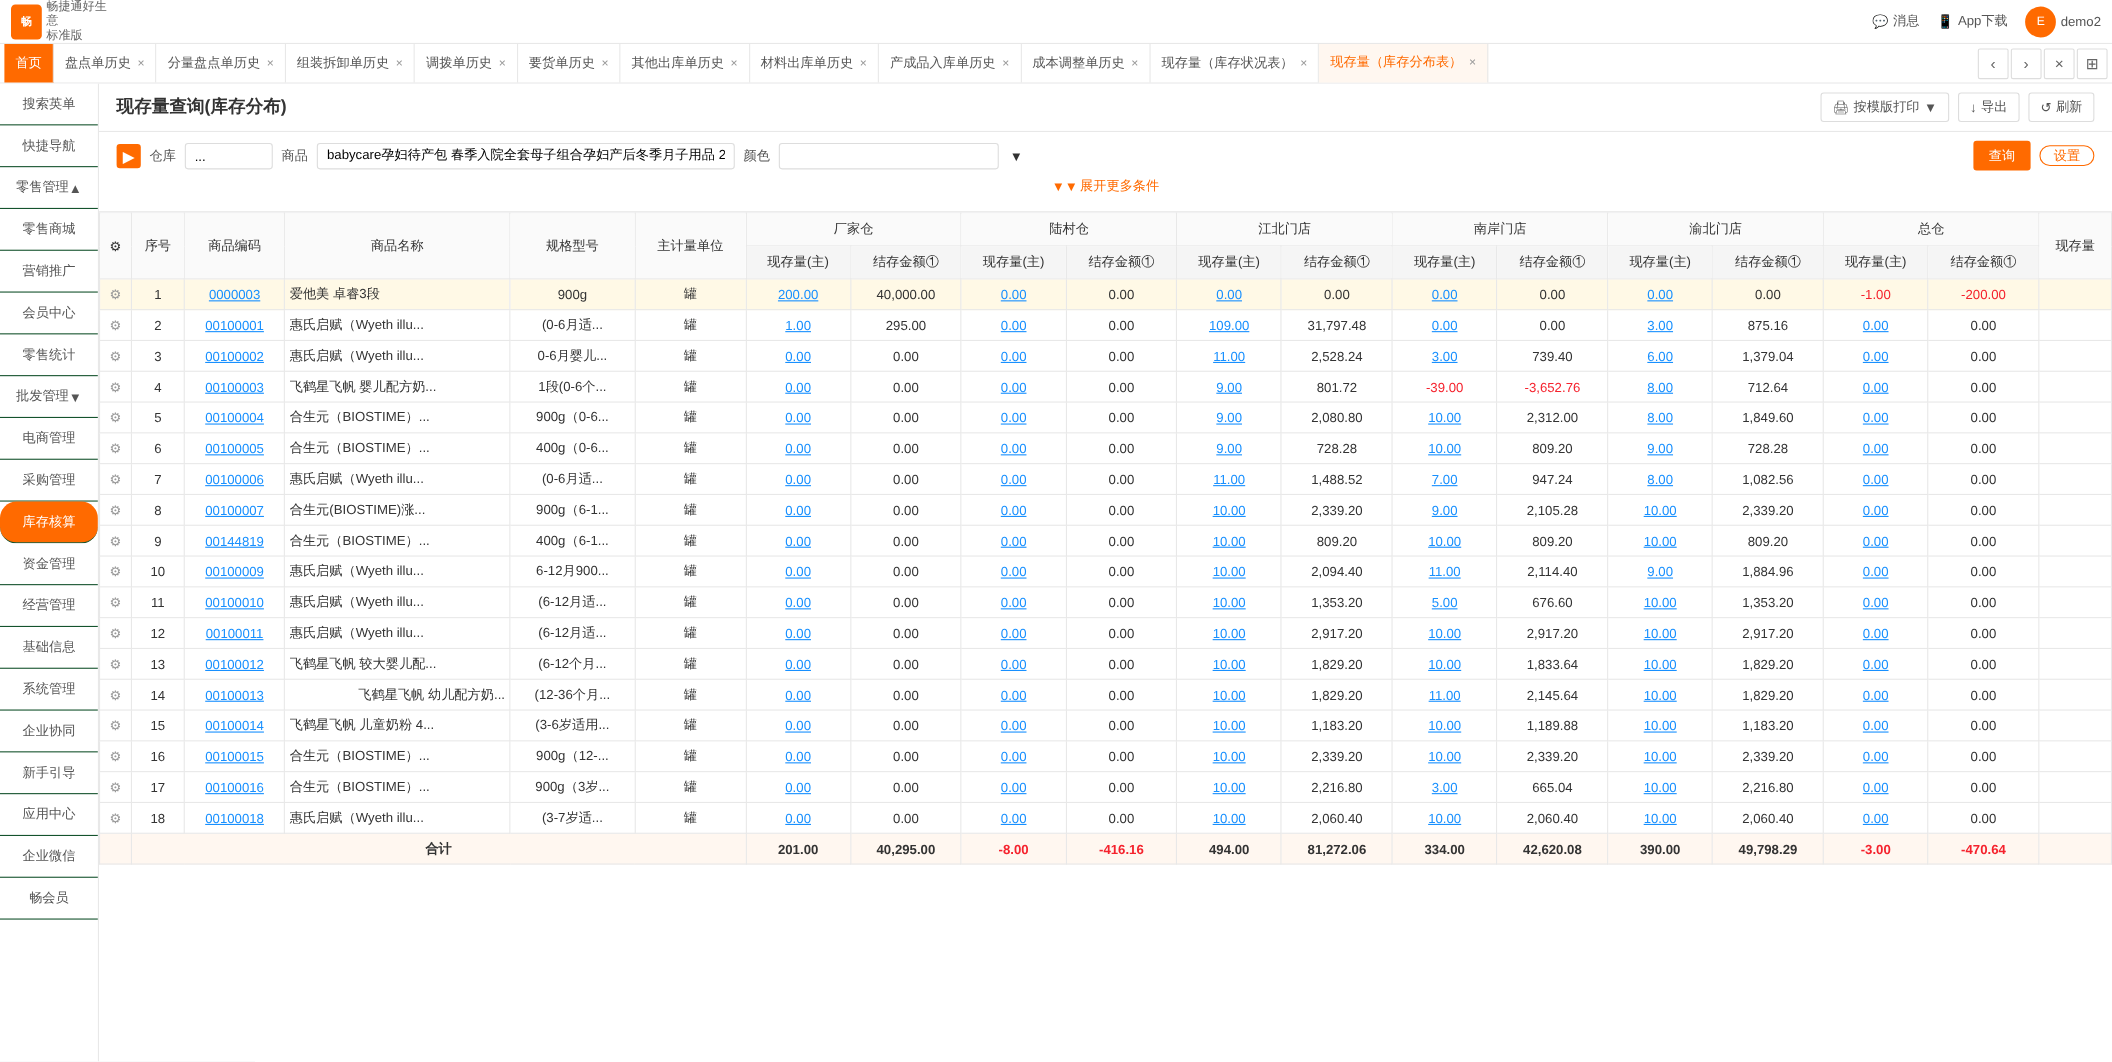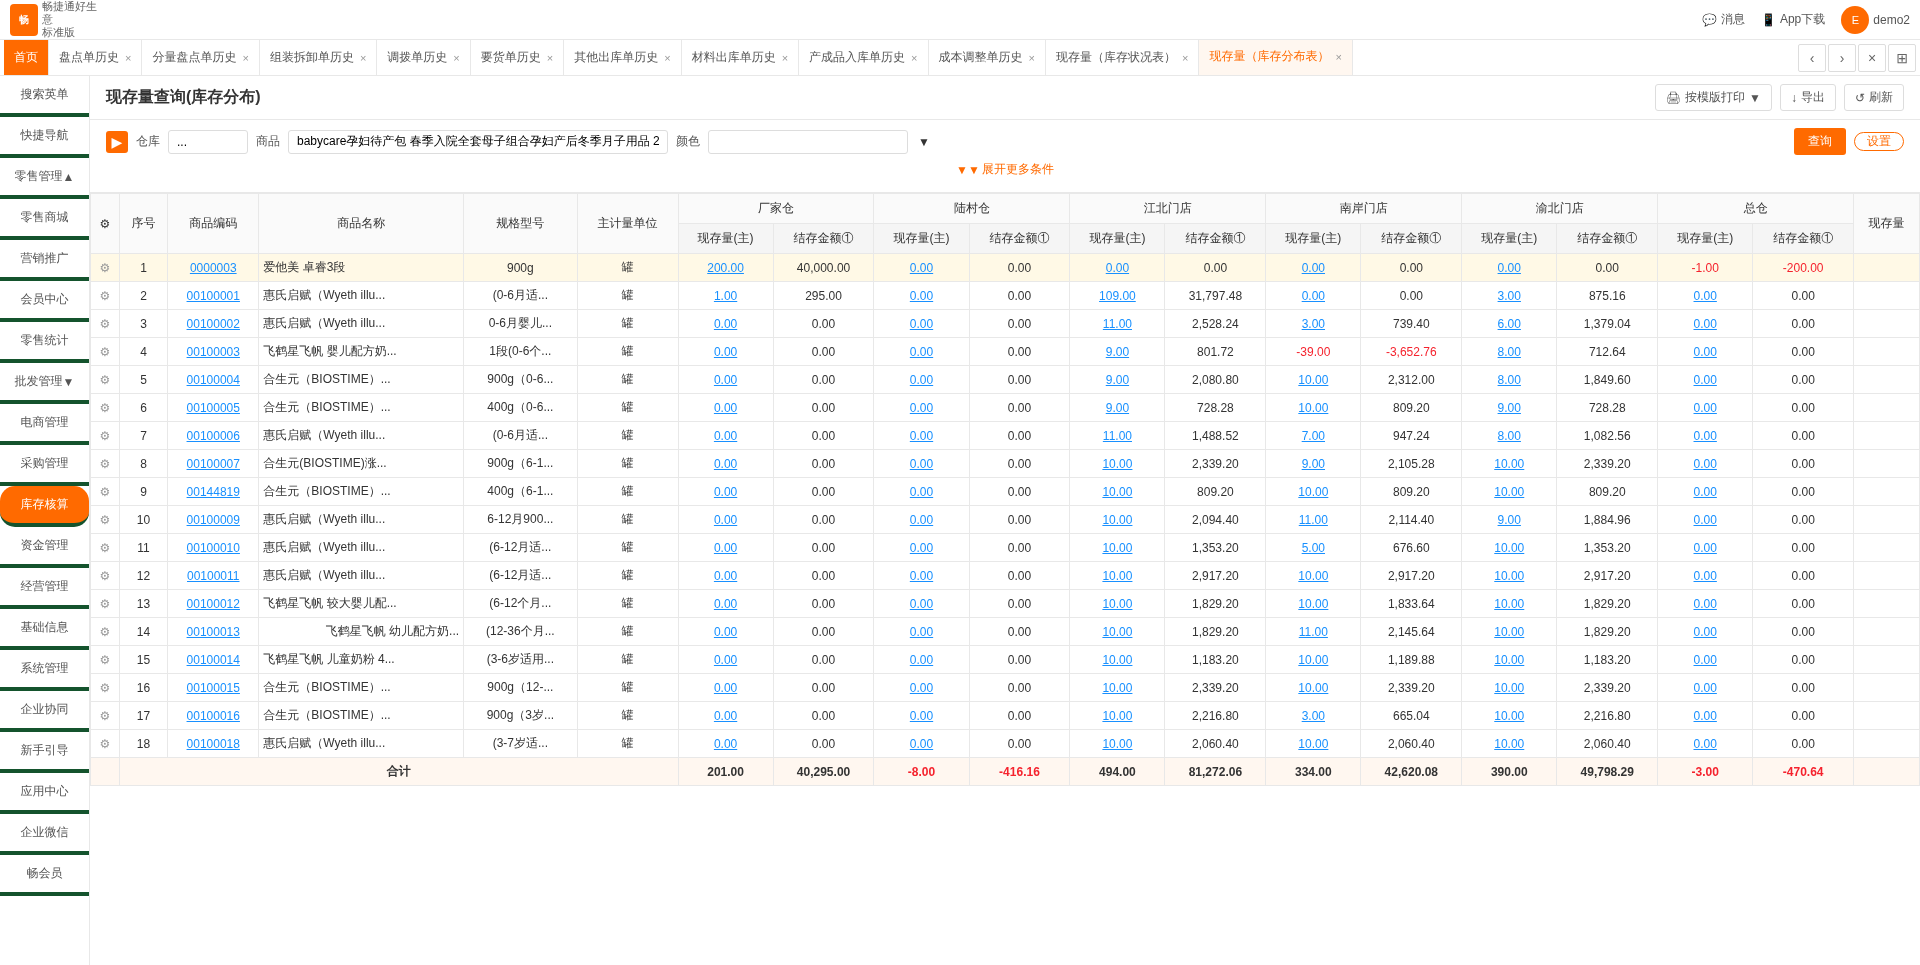--- a/index.html
+++ b/index.html
@@ -20,21 +20,21 @@
     .tab-item { height: 50px; display: flex; align-items: center; padding: 0 10px; font-size: 12px; border-right: 1px solid #e8e8e8; cursor: pointer; white-space: nowrap; color: #555; position: relative; flex-shrink: 0; }
     .tab-item.active { background: #fff7f0; color: #ff6a00; border-bottom: 2px solid #ff6a00; }
     .tab-item .tab-close { margin-left: 6px; color: #999; font-size: 11px; }
     .tab-item.home { background: #ff6a00; color: #fff; }
     .tab-nav-btns { display: flex; gap: 2px; margin-left: auto; }
     .tab-nav-btn { width: 28px; height: 28px; border: 1px solid #ddd; background: #fff; cursor: pointer; display: flex; align-items: center; justify-content: center; font-size: 14px; color: #666; border-radius: 2px; }
 
     
     .main-layout { display: flex; height: calc(965px - 76px); }
     .sidebar { width: 90px; background: #fff; border-right: 1px solid #e8e8e8; display: flex; flex-direction: column; overflow-y: auto; flex-shrink: 0; }
-    .sidebar-item { padding: 10px 8px; text-align: center; cursor: pointer; font-size: 12px; color: #555; border-bottom: 4px solid #14532d; }
+    .sidebar-item { padding: 10px 8px; text-align: center; cursor: pointer; font-size: 12px; color: #555; border-bottom: 1px solid #14532d; }
     .sidebar-item.active { background: #ff6a00; color: #fff; border-radius: 15px; }
     .sidebar-item.has-arrow { display: flex; align-items: center; justify-content: center; gap: 0; }
 
     
     .content { flex: 1; display: flex; flex-direction: column; overflow: hidden; }
     .page-header { background: #fff; padding: 8px 16px; border-bottom: 1px solid #e8e8e8; display: flex; align-items: center; justify-content: space-between; }
     .page-title { font-size: 16px; font-weight: bold; color: #333; }
     .page-header-actions { display: flex; gap: 8px; }
     .btn-action { display: flex; align-items: center; gap: 4px; padding: 4px 10px; border: 1px solid #ddd; background: #fff; cursor: pointer; border-radius: 3px; font-size: 12px; color: #555; }
 

